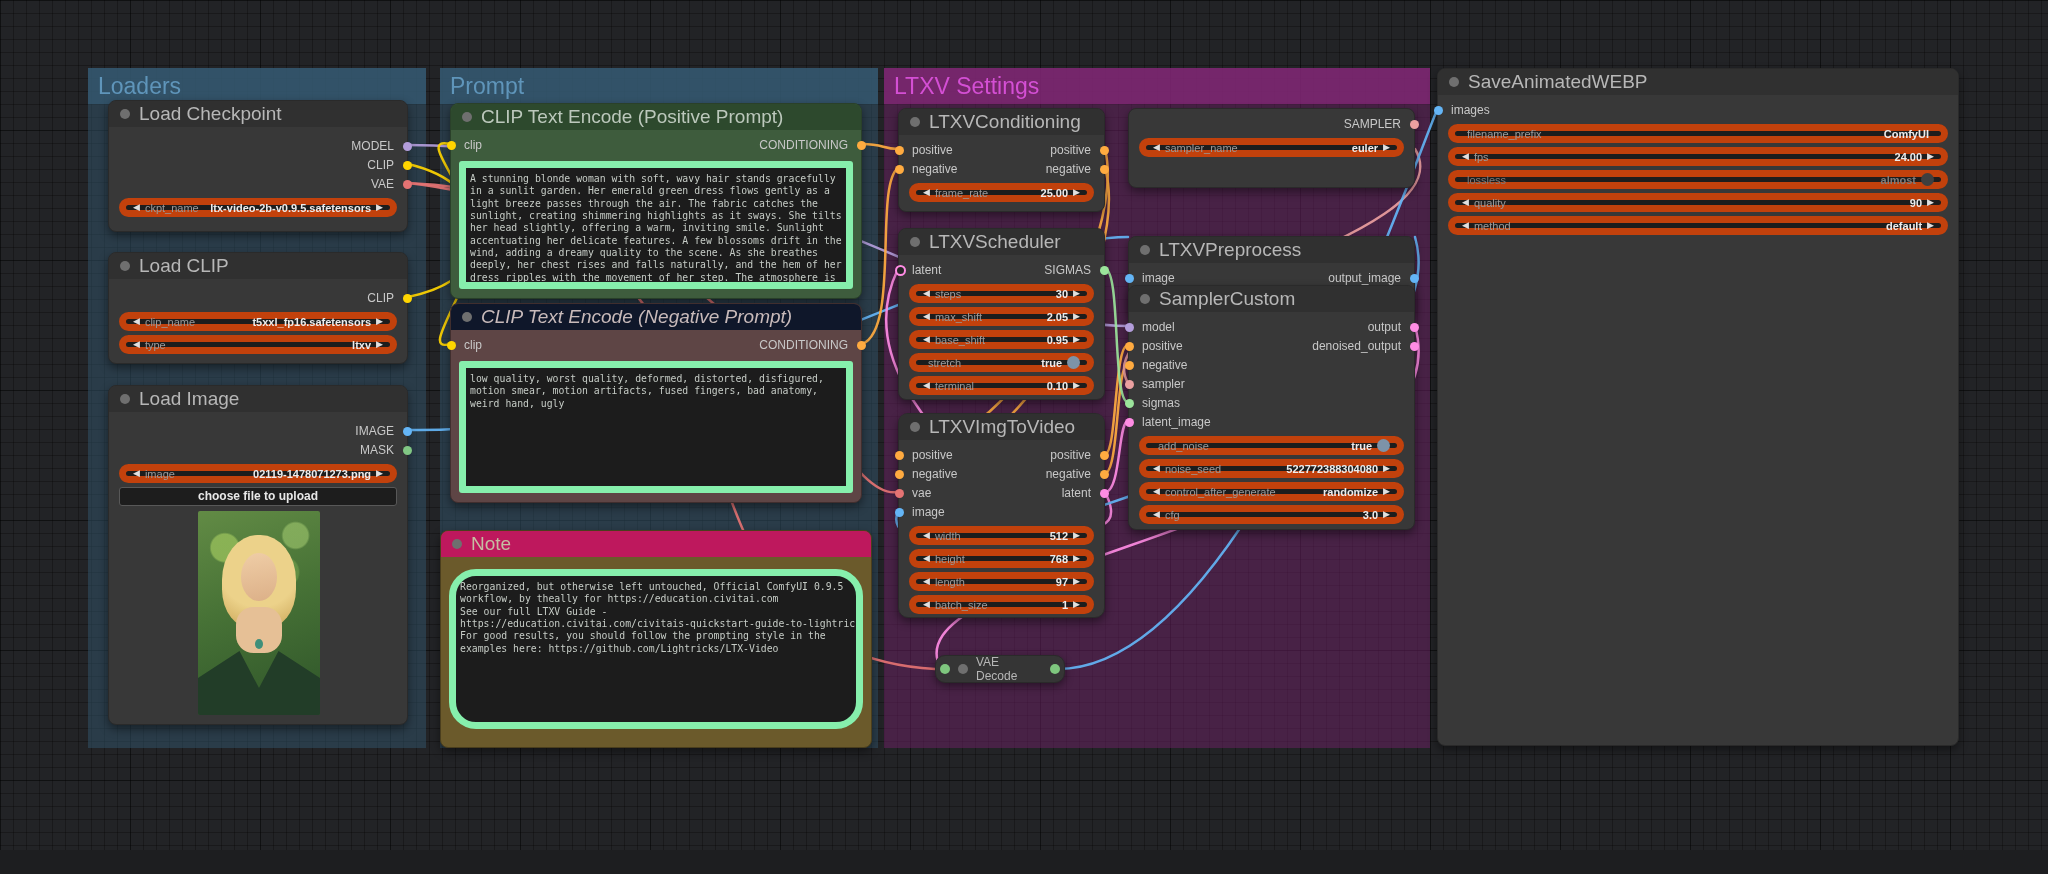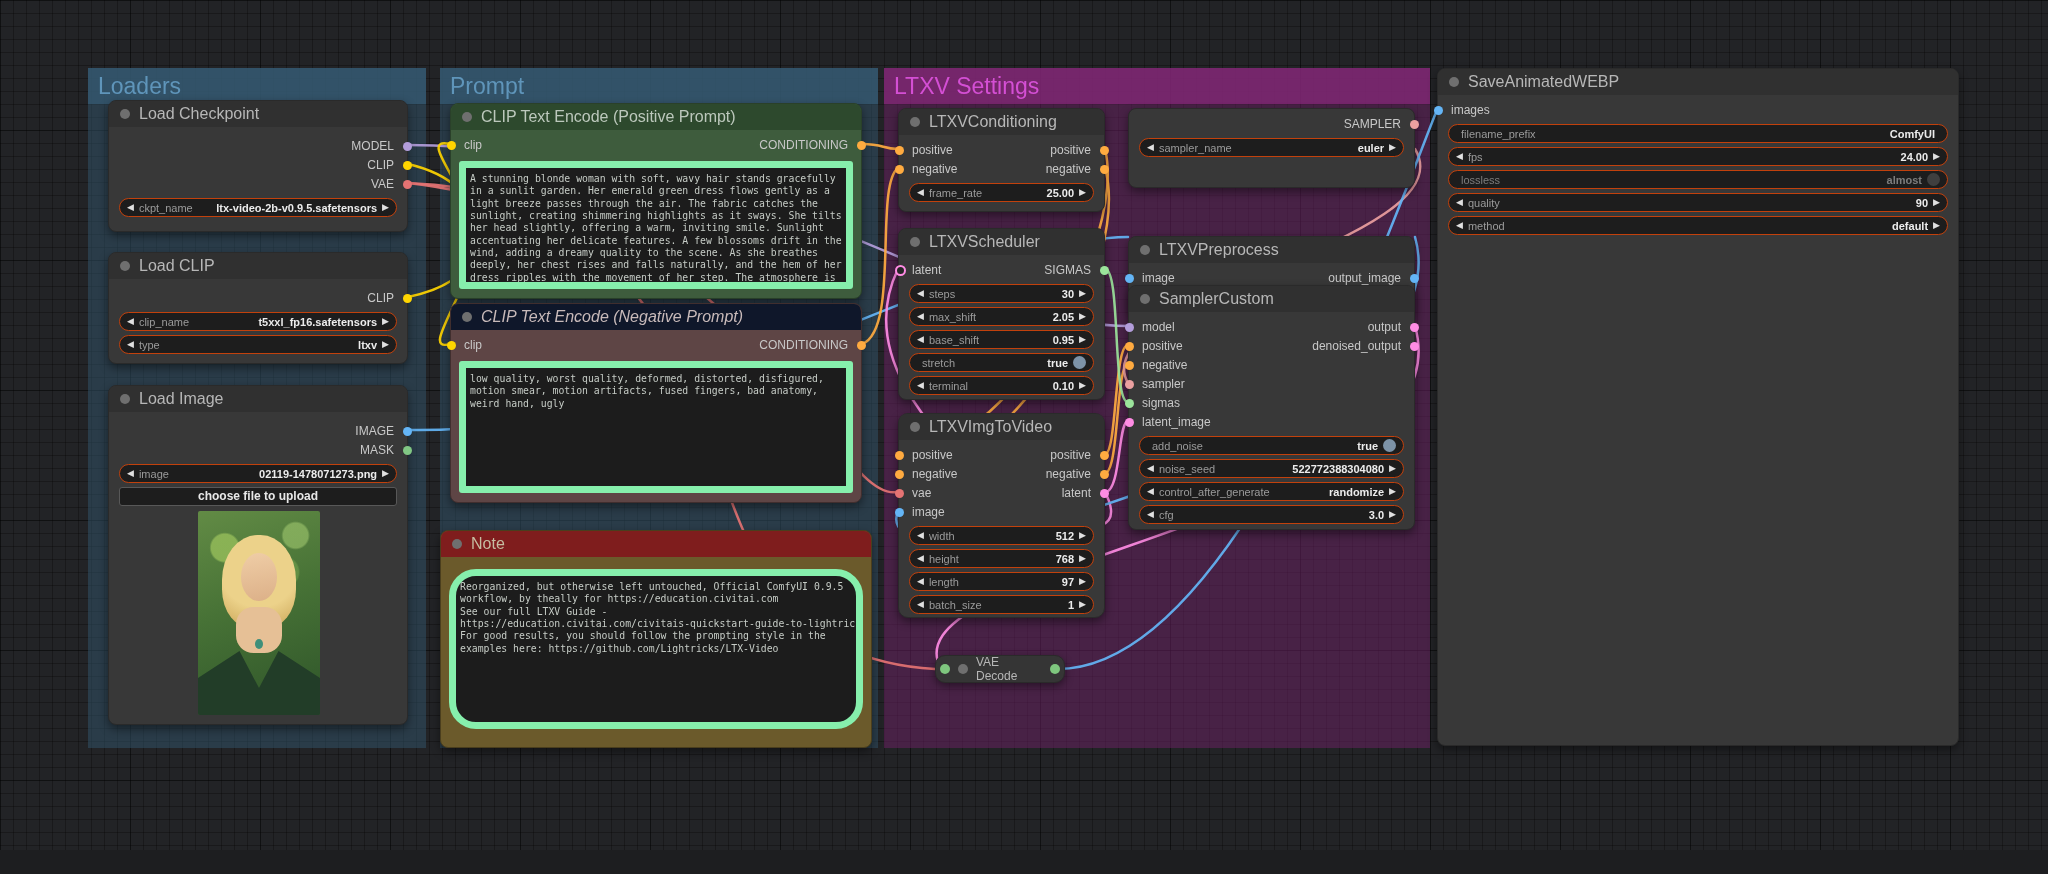--- a/index.html
+++ b/index.html
@@ -22,53 +22,53 @@
   .g-blue .gband{ background:rgba(54,92,116,.72); color:#5f95ba; }
   .g-mag{ background:rgba(116,34,106,.48); }
   .g-mag .gband{ background:rgba(134,40,122,.72); color:#d44fd4; }
   
   #wires{ position:absolute; left:0; top:0; z-index:2; pointer-events:none; }
   #wires path{ fill:none; stroke-width:2.5px; stroke-linecap:round; opacity:.92; }
   
   .node{ position:absolute; z-index:3; background:#383838; border:1px solid #2a2a2a;
          border-radius:8px; box-shadow:0 4px 10px rgba(0,0,0,.45); color:#c9c9c9; }
   .hdr{ height:26px; background:#303030; border-radius:7px 7px 0 0; display:flex;
-        align-items:center; gap:9px; padding:0 11px; font-size:16px; color:#b7b7b7; }
+        align-items:center; gap:9px; padding:0 11px; font-size:19px; color:#b7b7b7; }
   .cdot{ width:10px; height:10px; border-radius:50%; background:#6f6f6f; flex:0 0 auto; }
   .nbody{ position:relative; padding-top:6px; }
   .pt10{ padding-top:10px; }
   .row{ position:relative; height:19px; line-height:19px; font-size:12px; }
   .din,.dout{ position:absolute; top:5px; width:9px; height:9px; border-radius:50%; z-index:4; }
   .din{ left:-4.5px; } .dout{ right:-4.5px; }
   .ring{ background:#262626 !important; border:2.5px solid #ff8ce4; width:11px; height:11px; top:4px; }
   .lin{ margin-left:13px; color:#c8c8c8; }
   .lout{ position:absolute; right:13px; color:#c8c8c8; }
   .pill{ position:relative; margin:4px 10px 0; height:19px; background:#1d1d1d;
-         border:1px solid #c2410c; border-radius:10px; display:flex; align-items:center;
+         border:7px solid #c2410c; border-radius:10px; display:flex; align-items:center;
          padding:0 7px; font-size:11px; }
   .ar{ color:#e0e0e0; font-size:9px; line-height:19px; }
   .wl{ color:#9b9b9b; margin-left:5px; white-space:nowrap; }
   .wv{ margin-left:auto; margin-right:5px; color:#ececec; font-weight:700; white-space:nowrap; }
   .knob{ width:13px; height:13px; border-radius:50%; background:#7d93a8; flex:0 0 auto; }
   .knob.off{ background:#3f3f3f; }
   .dim .wl,.dim .wv{ color:#7d7d7d; }
   .btn{ margin:4px 10px 0; height:19px; background:#1d1d1d; border:1px solid #585858;
         border-radius:3px; text-align:center; line-height:17px; font-size:12px;
         font-weight:700; color:#e8e8e8; }
   .ta{ margin:6px 8px 0; background:#1c1c1c; border:7px solid #86efac; border-radius:3px;
        padding:5px 4px; font-family:"DejaVu Sans Mono",monospace; font-size:9.8px;
        line-height:1.26; color:#c6ccc6; overflow:hidden; }
   .wrap{ white-space:pre-wrap; } .pre{ white-space:pre;border-radius:27px; }
   
   .n-green{ background:#3e5c3d; border-color:#2a402a; }
   .n-green .hdr{ background:#2d492d; color:#bcc8bc; }
   .n-red{ background:#5e4545; border-color:#402e2e; }
   .n-red .hdr{ background:#0f172a; color:#c8baba;font-style:italic; }
   .n-brown{ background:#6b5a2b; border-color:#4a3e1d; }
-  .n-brown .hdr{ background:#7f1d1d; color:#c6bda2;text-align:center; }
+  .n-brown .hdr{ background:#be185d; color:#c6bda2;text-align:center; }
   
   .c-model{background:#b39ddb}.c-clip{background:#ffd500}.c-vae{background:#e57373}
   .c-image{background:#64b5f6}.c-mask{background:#81c784}.c-cond{background:#ffab40}
   .c-latent{background:#ff8ce4}.c-sigmas{background:#9be49b}.c-sampler{background:#eba0a0}
   .c-col{background:#7ec77e}
   
   .collapsed{ position:absolute; z-index:3; background:#353535; border:1px solid #2a2a2a;
               border-radius:10px; display:flex; align-items:center; gap:8px; padding:0 22px;
               font-size:12px; color:#b7b7b7; box-shadow:0 3px 8px rgba(0,0,0,.45); }
   .coldot{ position:absolute; top:50%; transform:translateY(-50%); width:10px; height:10px; border-radius:50%; }

